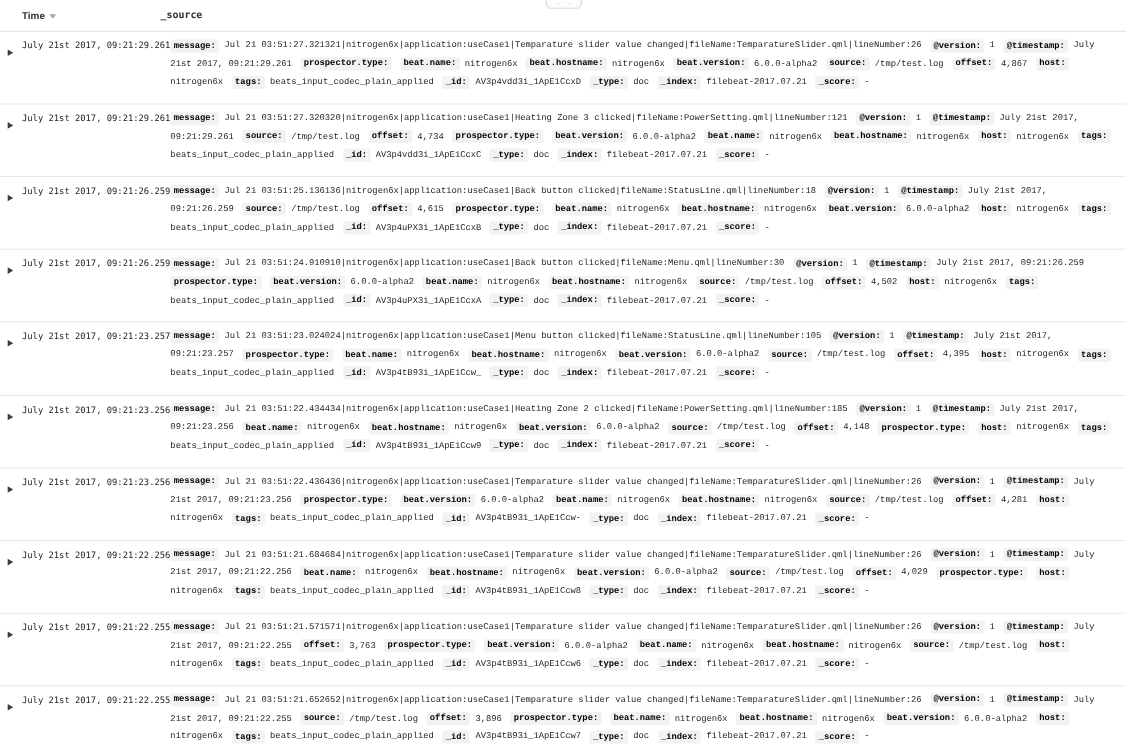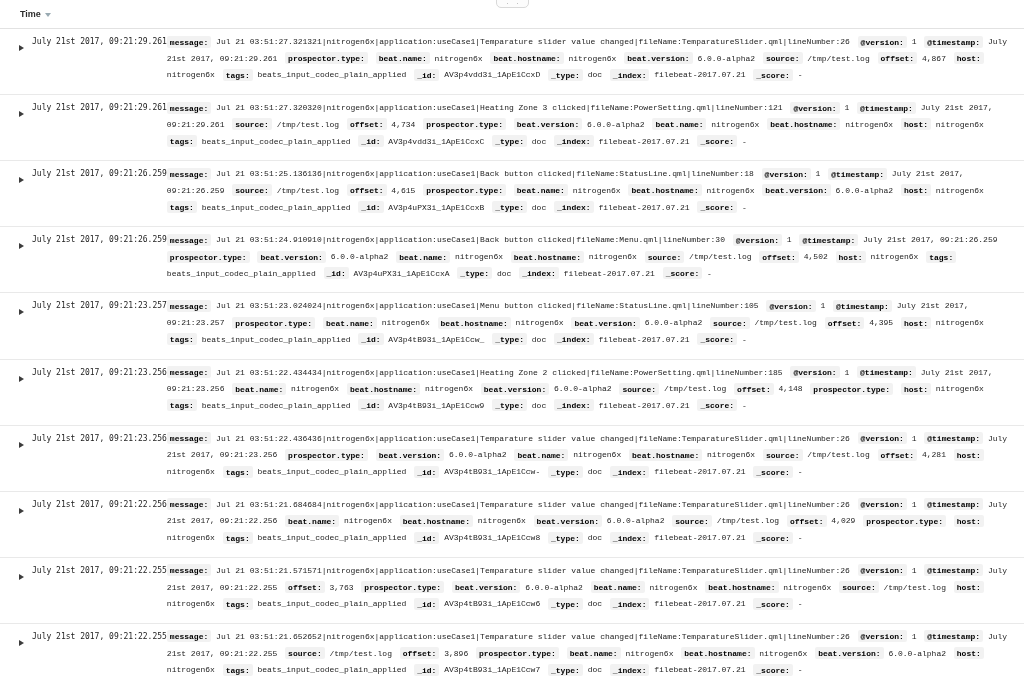--- a/index.html
+++ b/index.html
@@ -40,21 +40,21 @@
     border-top: 4px solid #99aab2;
   }
   .th-source {
     flex: 1; font-size: 9px; font-weight: bold; color: #2d2d2d;
     font-family: "DejaVu Sans Mono", monospace;
   }
 
   
   .row {
     display: flex; position: relative;
-    padding: 5px 0 10px 12px;
+    padding: 5px 0 10px 0;
     border-bottom: 1px solid #e9e9e9;
   }
   .cell-time {
     flex: 0 0 146px; padding-left: 20px; position: relative;
     font-family: "DejaVu Sans Mono", monospace; font-size: 8px;
     line-height: 16.7px; color: #222; white-space: nowrap;
   }
   .toggle {
     position: absolute; left: 7px; top: 10px; width: 10px; height: 10px;
     cursor: pointer;
@@ -82,20 +82,23 @@
 <div class="app">
 
   <div class="collapse-pill">
     <span class="dots">· ·</span>
   </div>
 
   <div class="thead">
     <div class="th-time">
       <span>Time</span>
       <span class="sort-caret"></span>
+    </div>
+    <div class="th-source">
+      <span>_source</span>
     </div>
   </div>
 
   <div>
       <div class="row">
         <div class="cell-time"><span class="toggle">
             <span class="tri"></span>
           </span><span>July 21st 2017, 09:21:29.261</span></div>
         <div class="cell-source"><span class="pair"><span class="k">message:</span> <span class="v">Jul 21 03:51:27.321321|nitrogen6x|application:useCase1|Temparature slider value changed|fileName:TemparatureSlider.qml|lineNumber:26</span></span> <span class="pair"><span class="k">@version:</span> <span class="v">1</span></span> <span class="pair"><span class="k">@timestamp:</span> <span class="v">July 21st 2017, 09:21:29.261</span></span> <span class="pair"><span class="k">prospector.type:</span> <span class="v"></span></span> <span class="pair"><span class="k">beat.name:</span> <span class="v">nitrogen6x</span></span> <span class="pair"><span class="k">beat.hostname:</span> <span class="v">nitrogen6x</span></span> <span class="pair"><span class="k">beat.version:</span> <span class="v">6.0.0-alpha2</span></span> <span class="pair"><span class="k">source:</span> <span class="v">/tmp/test.log</span></span> <span class="pair"><span class="k">offset:</span> <span class="v">4,867</span></span> <span class="pair"><span class="k">host:</span> <span class="v">nitrogen6x</span></span> <span class="pair"><span class="k">tags:</span> <span class="v">beats_input_codec_plain_applied</span></span> <span class="pair"><span class="k">_id:</span> <span class="v">AV3p4vdd3i_1ApE1CcxD</span></span> <span class="pair"><span class="k">_type:</span> <span class="v">doc</span></span> <span class="pair"><span class="k">_index:</span> <span class="v">filebeat-2017.07.21</span></span> <span class="pair"><span class="k">_score:</span> <span class="v">-</span></span> </div>
       </div>

